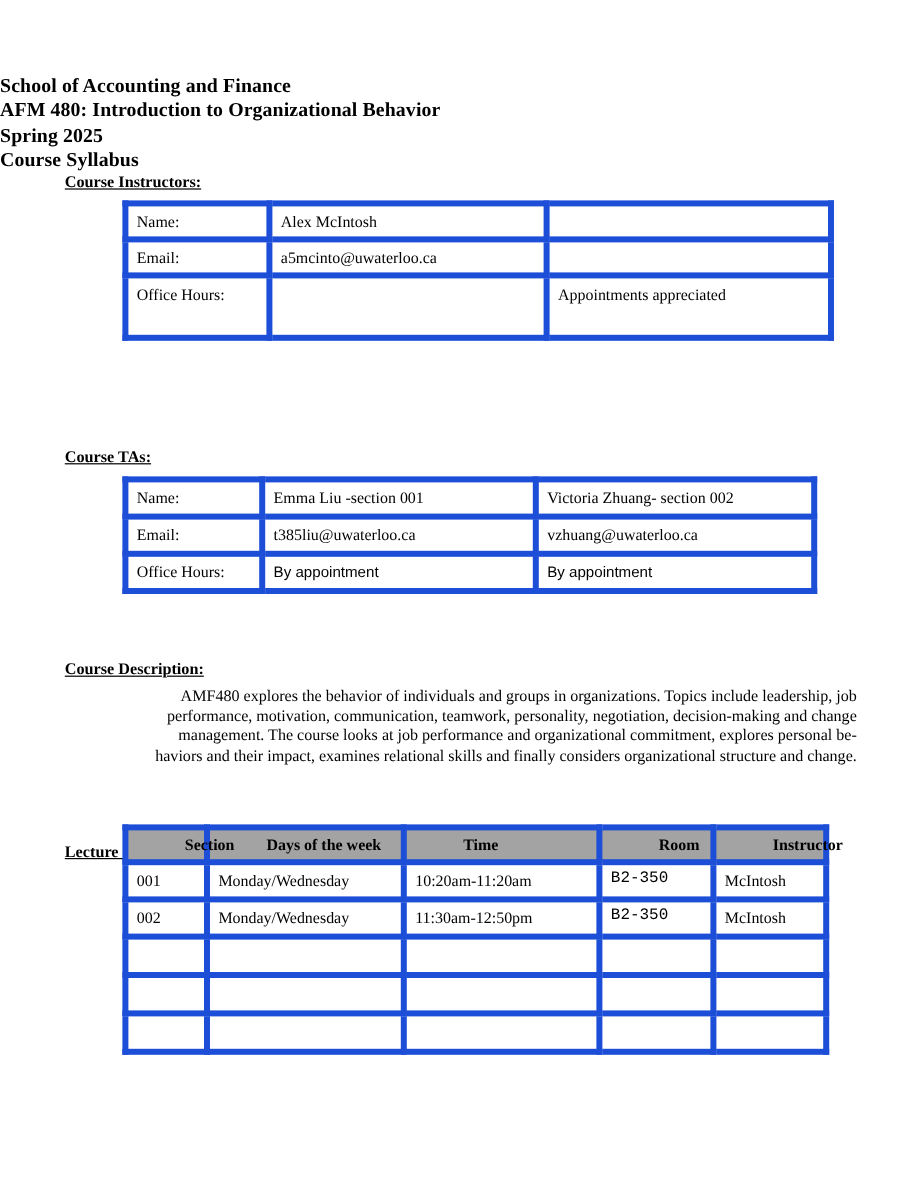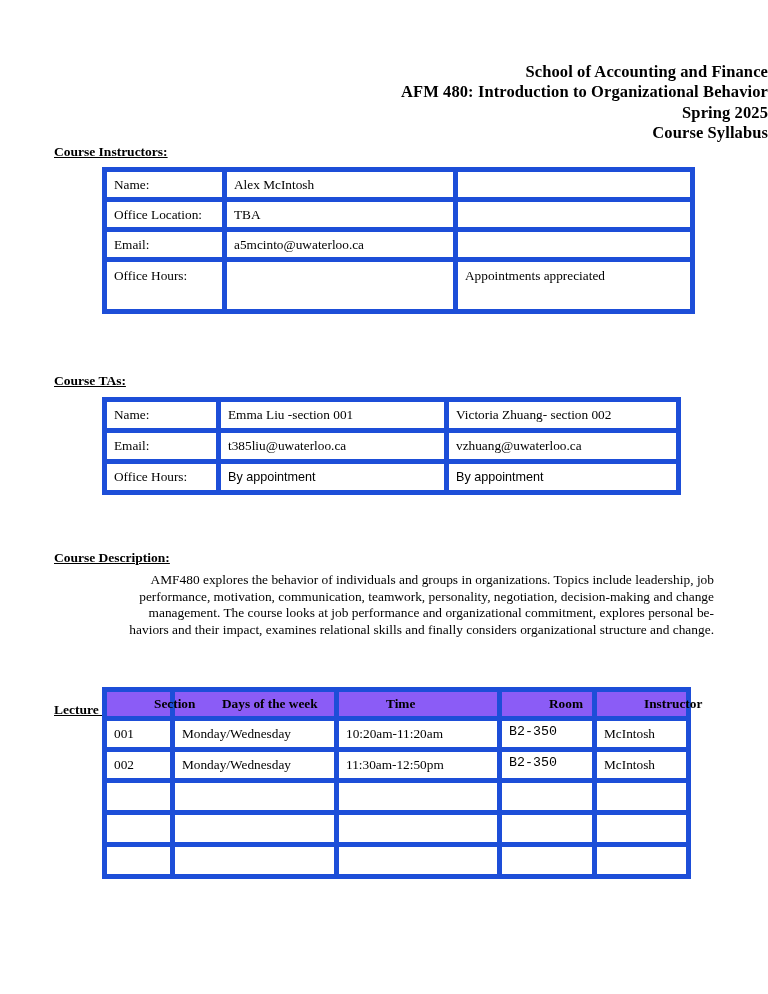--- a/index.html
+++ b/index.html
@@ -22,21 +22,21 @@
     width: 768px;
     height: 994px;
   }
 
   
   .title-block {
     position: absolute;
     left: 0;
     top: 62px;
     width: 768px;
-    text-align: right;
+    text-align: left;
   }
   .title-line {
     font-size: 16.5px;
     font-weight: bold;
     line-height: 20.3px;
     letter-spacing: 0.1px;
   }
 
   
   .heading {
@@ -104,21 +104,21 @@
   }
   .desc .ln { display: block; white-space: nowrap; }
 
   
   #tbl-lecture {
     left: 102px;
     top: 687px;
     width: 584px;
   }
   #tbl-lecture th {
-    background: #8b5cf6;
+    background: #a3a3a3;
     font-weight: bold;
     height: 24px;
     padding-left: 40px;
   }
   #tbl-lecture td { height: 26px; }
   #tbl-lecture td.top { vertical-align: top; font-family: Liberation Mono, monospace; }
   #tbl-lecture td.top .cell { padding-top: 3px; }
   #tbl-lecture tr.empty td { height: 27px; }
 </style>
 </head>
@@ -141,31 +141,20 @@
       <col style="width:231px">
       <col style="width:237px">
     </colgroup>
     <tbody>
       <tr>
         <td>
             <span class="cell">Name:</span>
           </td>
         <td>
             <span class="cell">Alex McIntosh</span>
-          </td>
-        <td>
-            <span class="cell"></span>
-          </td>
-      </tr>
-      <tr>
-        <td>
-            <span class="cell">Office Location:</span>
-          </td>
-        <td>
-            <span class="cell">TBA</span>
           </td>
         <td>
             <span class="cell"></span>
           </td>
       </tr>
       <tr>
         <td>
             <span class="cell">Email:</span>
           </td>
         <td>

